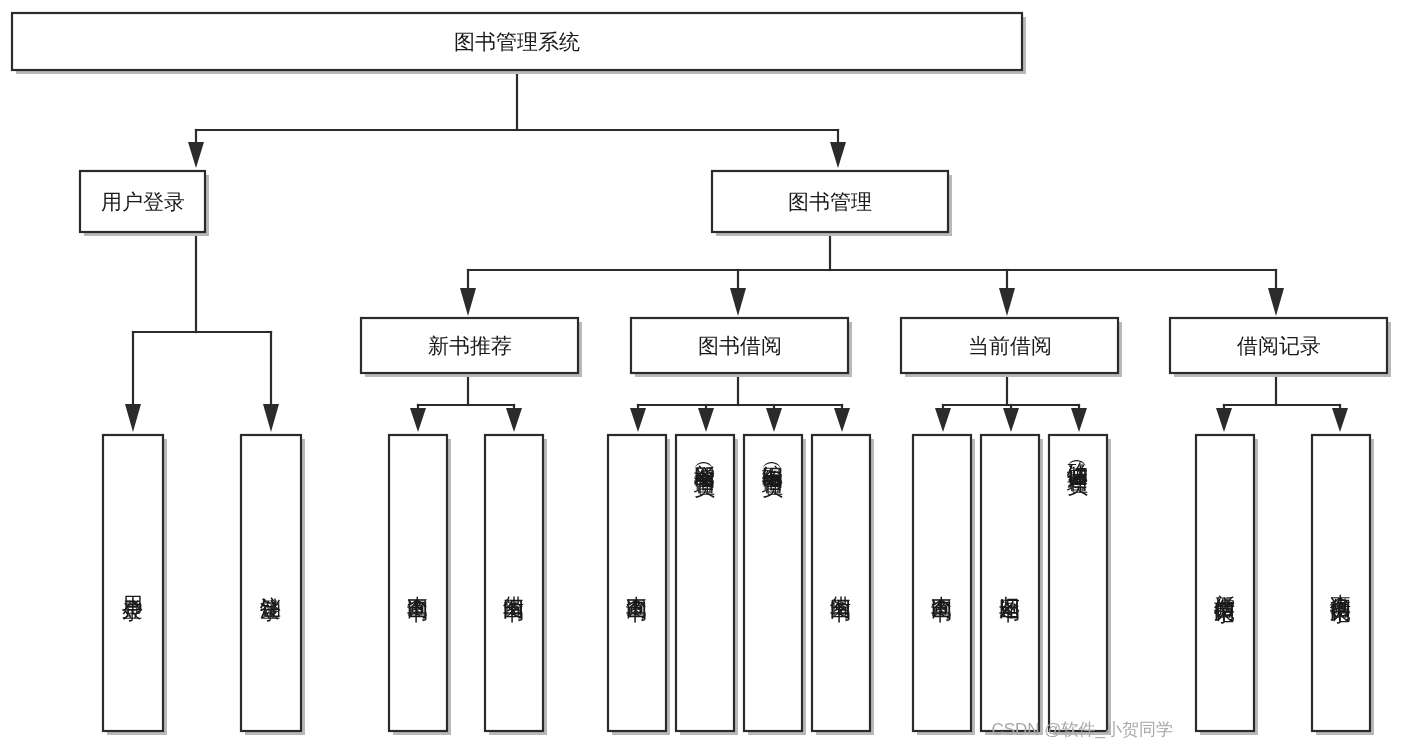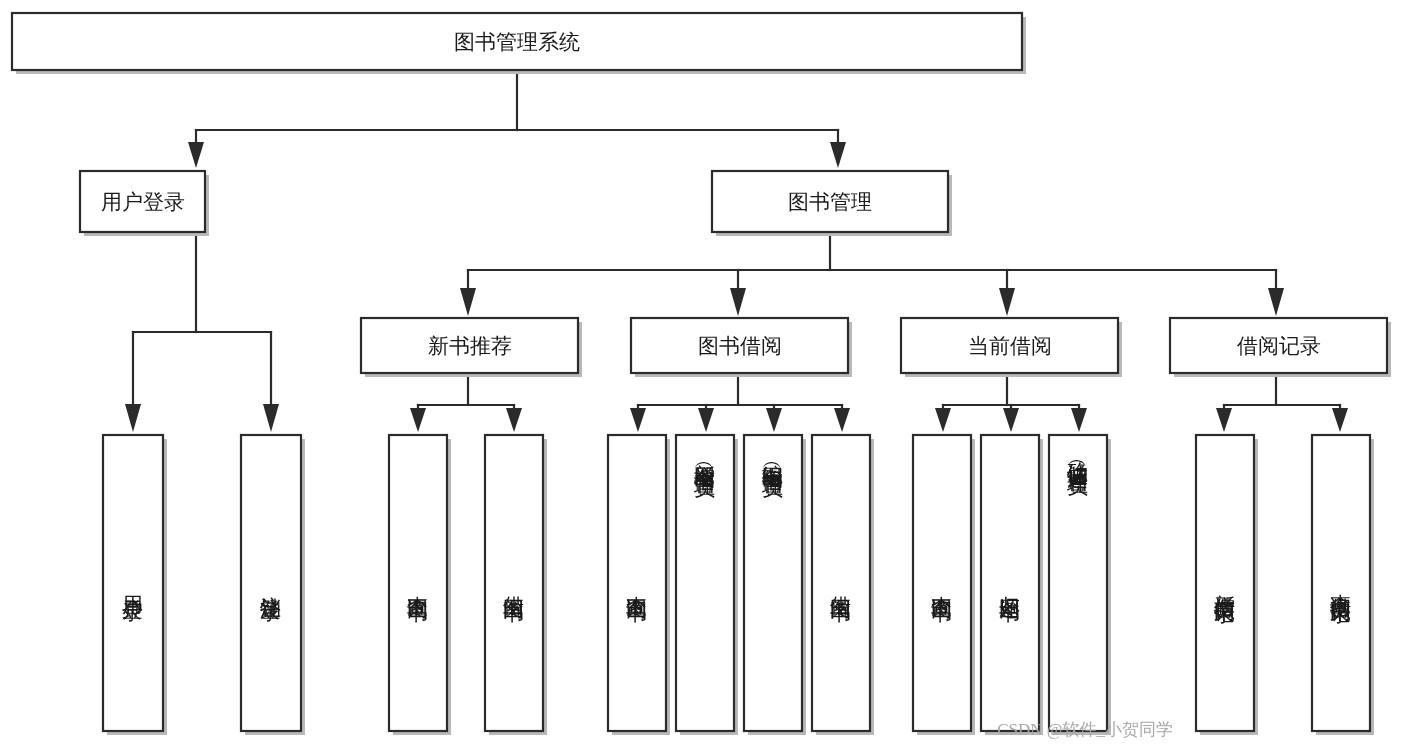--- a/index.html
+++ b/index.html
@@ -66,21 +66,21 @@
     align-items: center;
     justify-content: center;
     text-align: center;
     white-space: nowrap;
     user-select: none;
   }
   #watermark {
     position: absolute;
     right: 12px;
     bottom: 6px;
-    font-family: Liberation Serif, serif;
+    font-family: Liberation Sans, sans-serif;
     font-size: 17px;
     color: #a8a8a8;
     white-space: nowrap;
     user-select: none;
   }
 </style>
 </head>
 <body>
 
 <div id="diagram-root">

